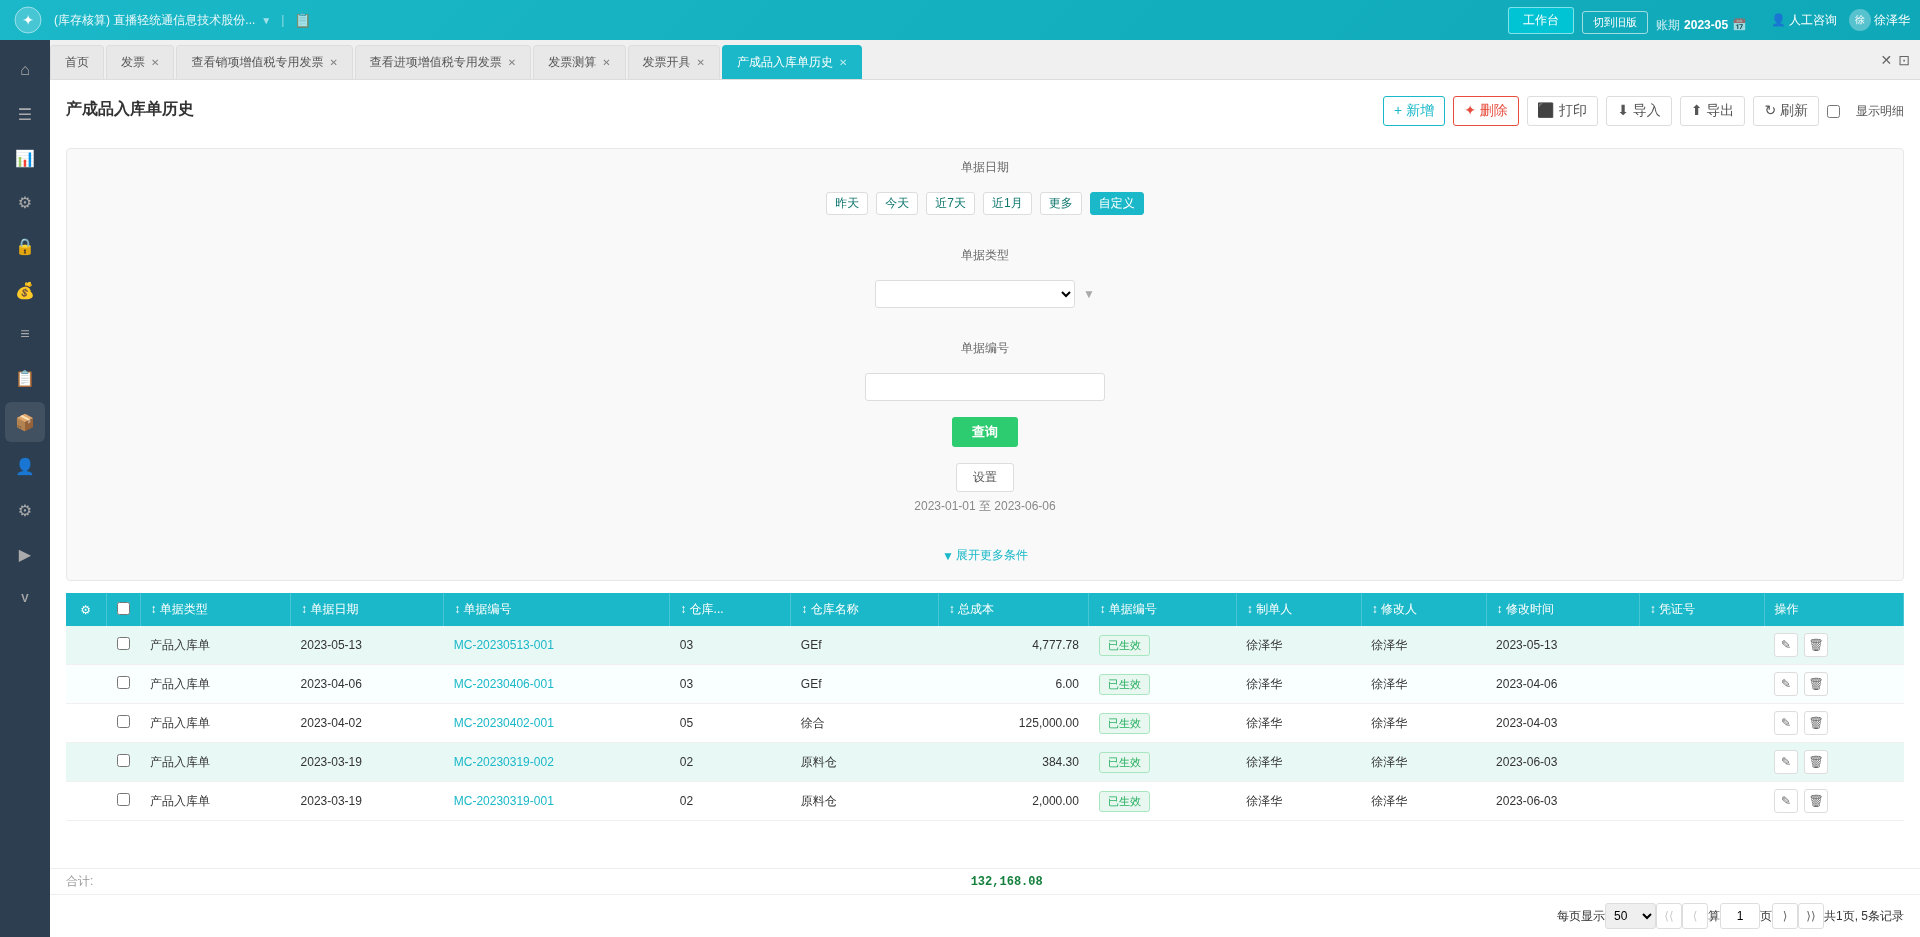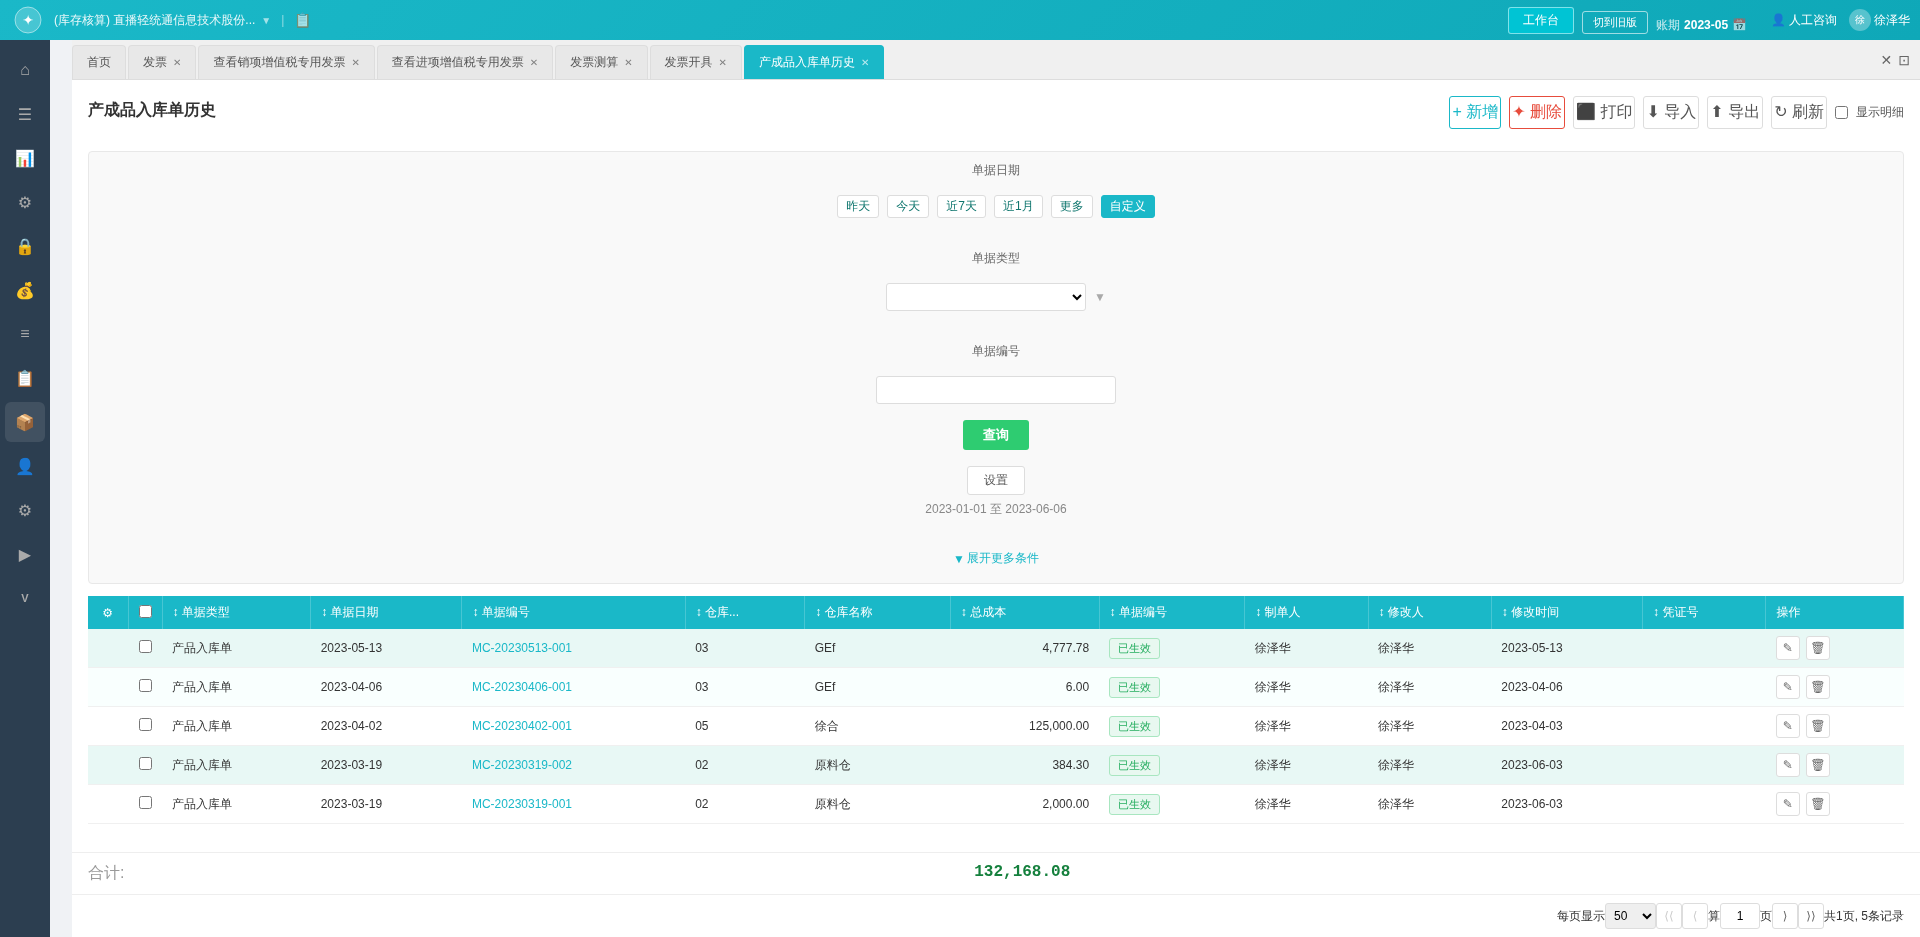--- a/index.html
+++ b/index.html
@@ -85,21 +85,21 @@
       cursor: pointer;
       color: #aaa;
       margin-bottom: 4px;
       font-size: 16px;
     }
     .sidebar-item:hover, .sidebar-item.active { background: rgba(255,255,255,0.1); color: white; }
     .sidebar-item.active { color: #00c4d4; }
 
     
     .main-wrapper {
-      margin-left: 72px;
+      margin-left: 50px;
       margin-top: 40px;
       height: calc(100vh - 40px);
       display: flex;
       flex-direction: column;
       background: #f5f6fa;
     }
 
     
     .tab-bar {
       height: 40px;
@@ -173,32 +173,32 @@
       display: flex;
       align-items: center;
       justify-content: flex-end;
       gap: 8px;
       margin-bottom: 10px;
     }
     .toolbar-btn {
       display: flex;
       align-items: center;
       gap: 4px;
-      padding: 5px 2px;
+      padding: 5px 10px;
       border: none;
       border-radius: 3px;
       cursor: pointer;
-      font-size: 16px;
+      font-size: 14px;
       background: white;
       color: #555;
       border: 1px solid #ddd;
     }
     .toolbar-btn.new-btn { color: #1ab8c8; border-color: #1ab8c8; }
     .toolbar-btn.del-btn { color: #e74c3c; border-color: #e74c3c; }
-    .show-detail-label { display: flex; align-items: center; gap: 8px; font-size: 12px; color: #555; }
+    .show-detail-label { display: flex; align-items: center; gap: 16px; font-size: 12px; color: #555; }
 
     
     .filter-area {
       background: #f9f9f9;
       border: 1px solid #e8e8e8;
       border-radius: 4px;
       padding: 10px 14px;
       margin-bottom: 12px;
     }
     .filter-row {
@@ -309,24 +309,25 @@
       border-radius: 3px;
       cursor: pointer;
       background: white;
       color: #666;
       font-size: 12px;
     }
 
     
     .footer-summary {
       display: flex;
+      align-items: center;
       border-top: 1px solid #eee;
-      padding: 10px 16px;
-      background: white;
-      font-size: 16px;
+      padding: 4px 16px;
+      background: white;
+      font-size: 12px;
     }
     .footer-summary-label { color: #999; margin-right: 16px; }
     .footer-summary-value { font-weight: bold; color: #15803d; font-family: Liberation Mono, monospace; }
 
     
     .pagination {
       display: flex;
       align-items: center;
       justify-content: flex-end;
       padding: 8px 16px;

